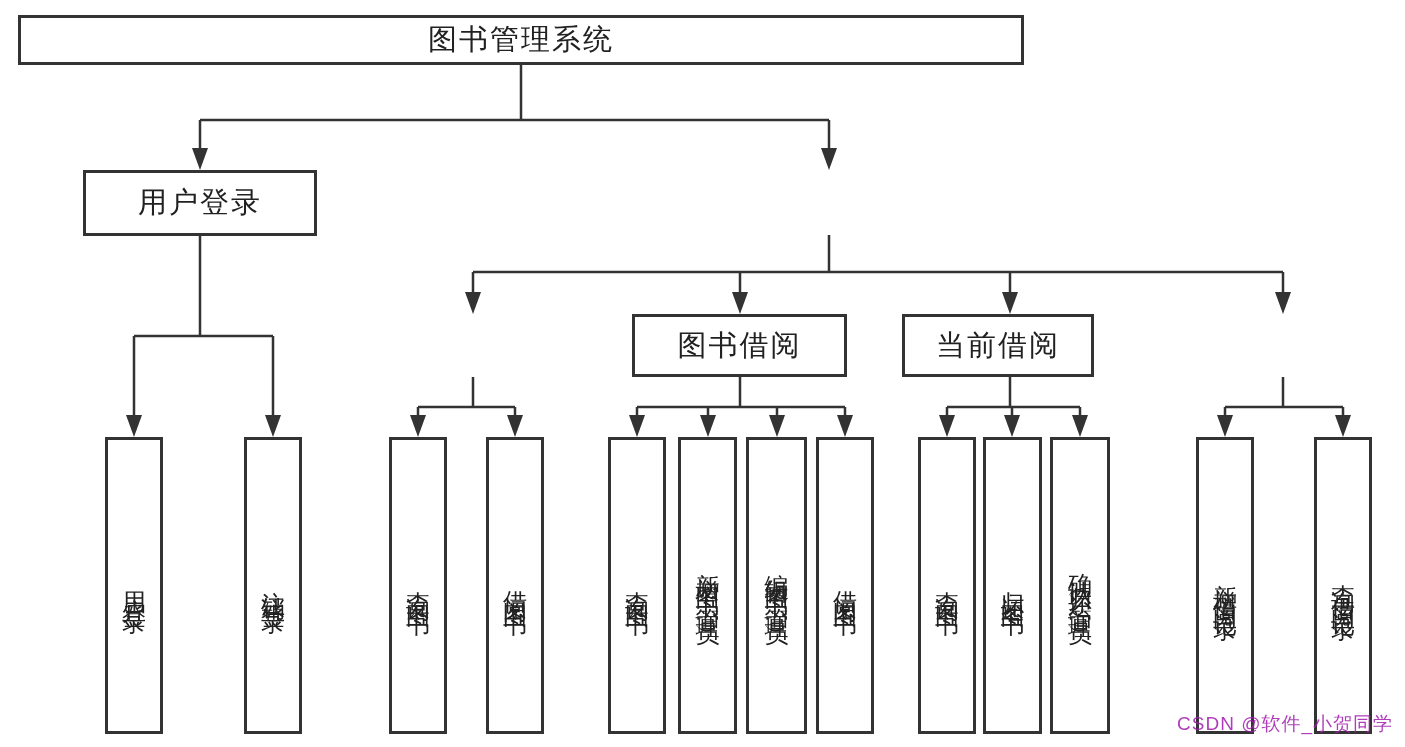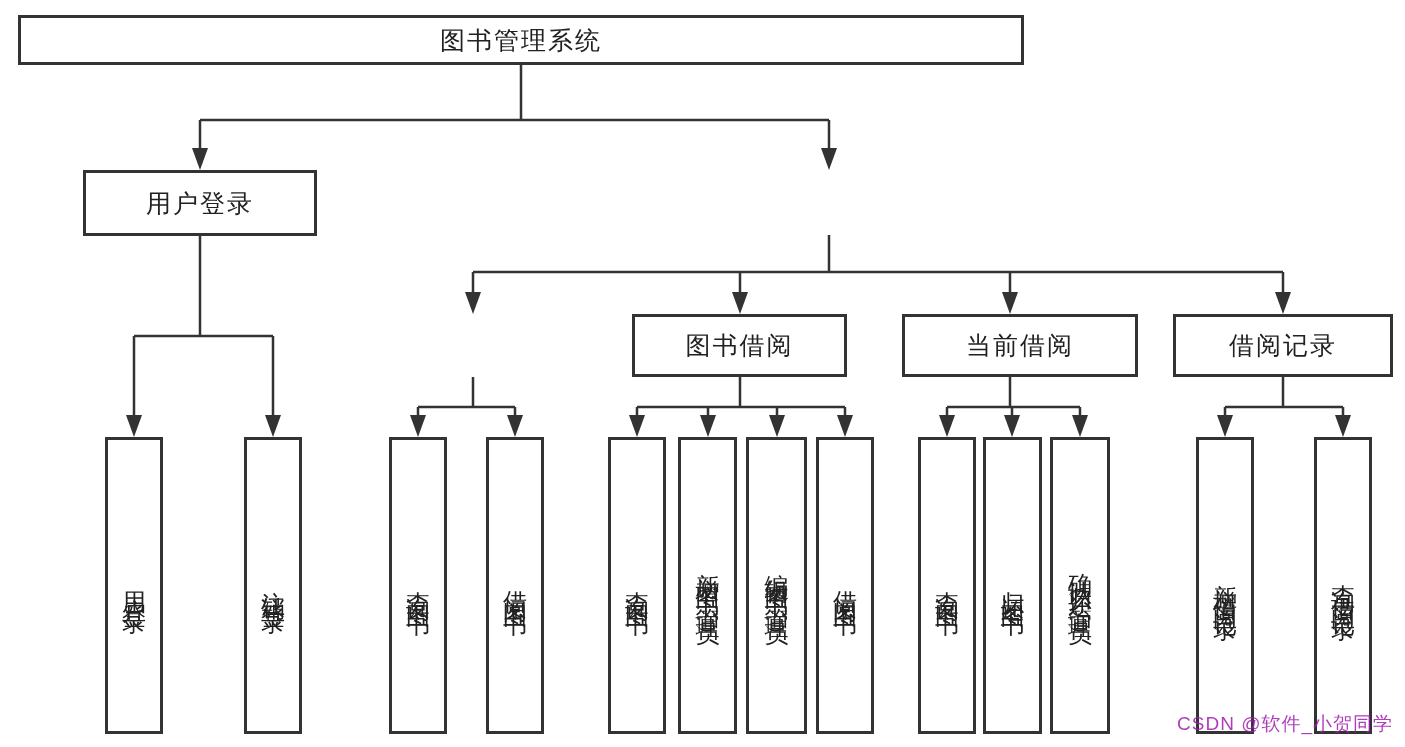--- a/index.html
+++ b/index.html
@@ -26,21 +26,21 @@
     box-sizing: border-box;
     border: 3px solid #333333;
     background: #ffffff;
     display: flex;
     align-items: center;
     justify-content: center;
     color: #212121;
     z-index: 2;
   }
   .node--h {
-    font-size: 25px;
+    font-size: 29px;
     letter-spacing: 2px;
     white-space: nowrap;
   }
   .node--leaf {
     writing-mode: vertical-rl;
     text-orientation: mixed;
     font-size: 24px;
     letter-spacing: 7px;
     line-height: 1;
   }
@@ -118,22 +118,21 @@
       <polygon class="head" points="1217,415 1233,415 1225,437"></polygon>
       <polygon class="head" points="1335,415 1351,415 1343,437"></polygon>
     </g>
   </svg>
 
   <div class="node node--h" style="left:18px; top:15px; width:1006px; height:50px;">图书管理系统</div>
 
   <div class="node node--h" style="left:83px; top:170px; width:234px; height:66px;">用户登录</div>
 
   <div class="node node--h" style="left:632px; top:314px; width:215px; height:63px;">图书借阅</div>
-  <div class="node node--h" style="left:902px; top:314px; width:236px; height:63px;">当前借阅</div>
-  <div class="node node--h" style="left:1173px; top:314px; width:220px; height:63px;">借阅记录</div>
+  <div class="node node--h" style="left:902px; top:314px; width:192px; height:63px;">当前借阅</div>
 
   <div class="node node--leaf" style="left:105px; top:437px; width:58px; height:297px;">用户登录</div>
   <div class="node node--leaf" style="left:244px; top:437px; width:58px; height:297px;">注销登录</div>
 
   <div class="node node--leaf" style="left:389px; top:437px; width:58px; height:297px;">查询图书</div>
   <div class="node node--leaf" style="left:486px; top:437px; width:58px; height:297px;">借阅图书</div>
 
   <div class="node node--leaf" style="left:608px; top:437px; width:58px; height:297px;">查询图书</div>
   <div class="node node--leaf" style="left:678px; top:437px; width:59px; height:297px;">新增图书（管理员）</div>
   <div class="node node--leaf" style="left:746px; top:437px; width:61px; height:297px;">编辑图书（管理员）</div>

